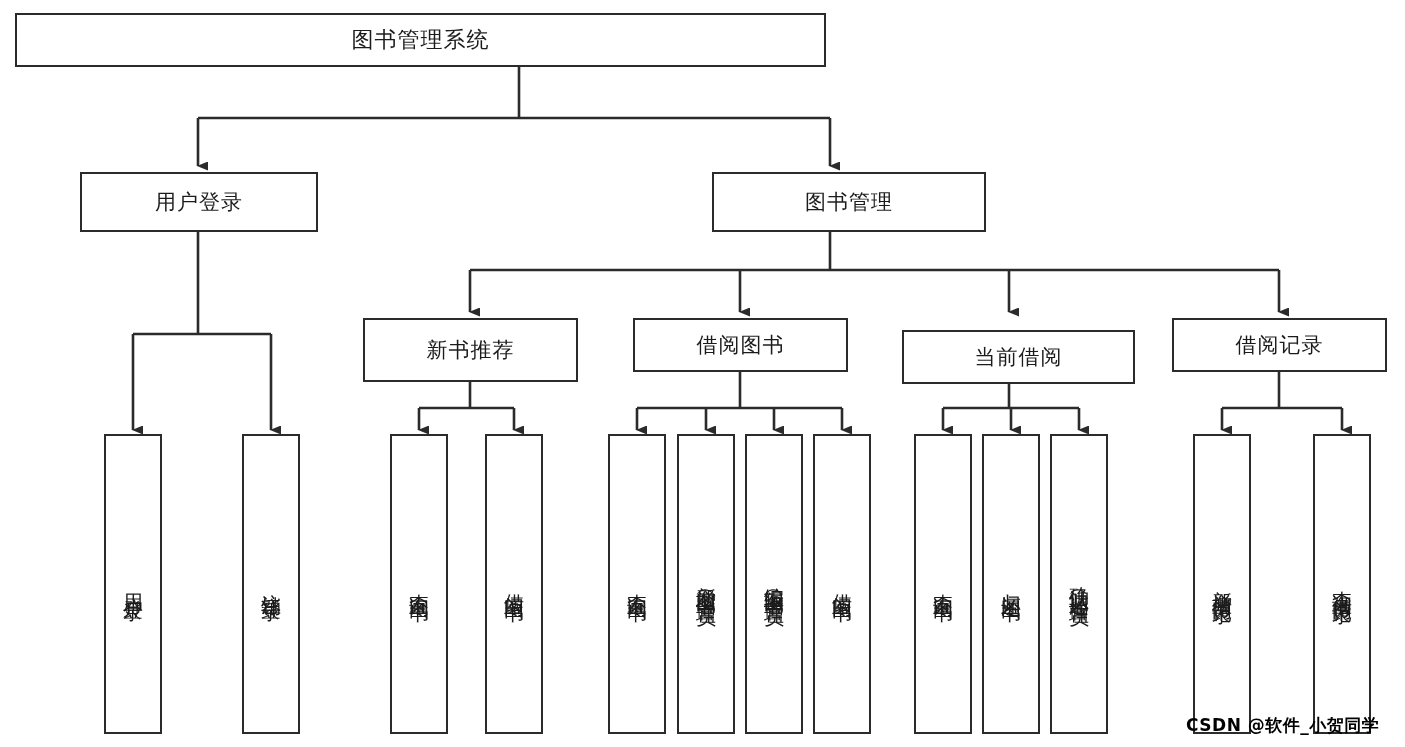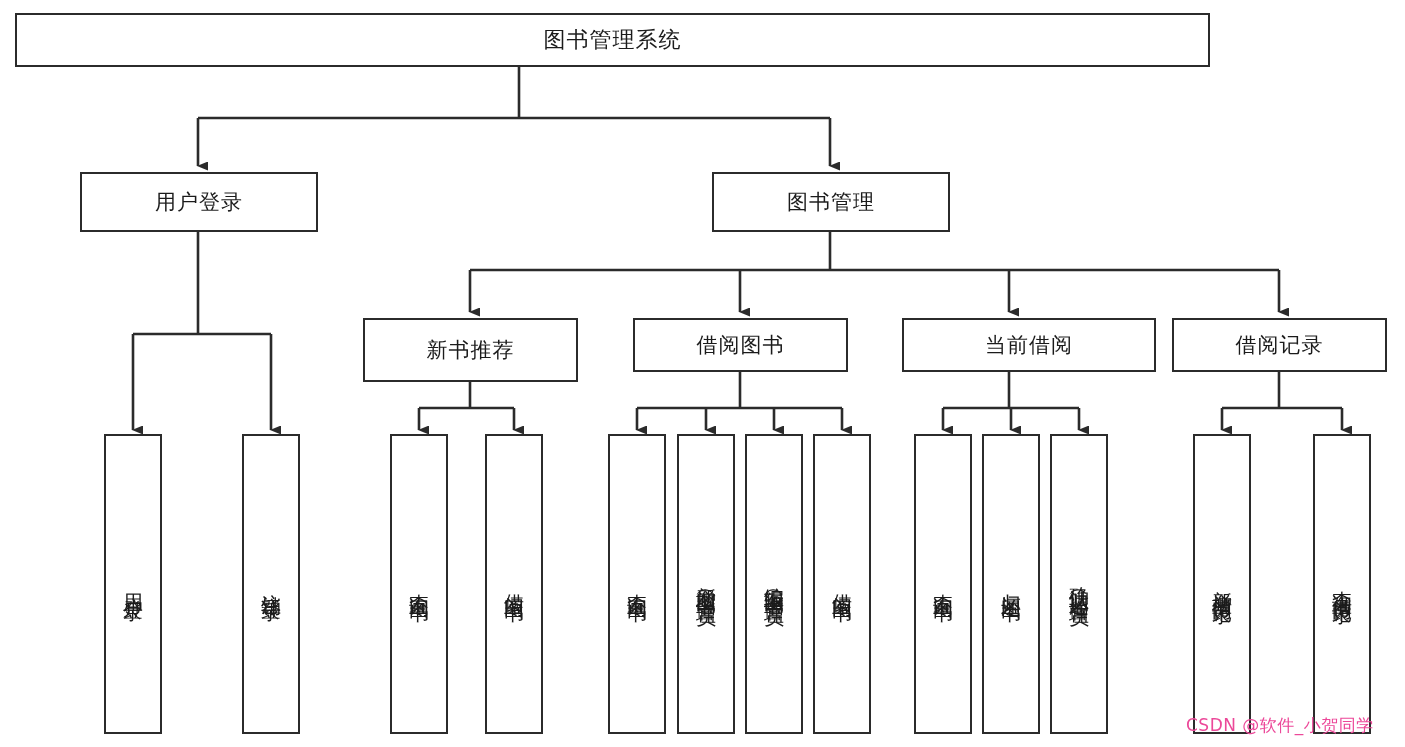--- a/index.html
+++ b/index.html
@@ -56,25 +56,26 @@
     letter-spacing:3px;
     max-height:100%;
   }
 
   
   #watermark{
     position:absolute;
     left:1186px;
     top:714px;
     font-size:17px;
-    color:#ec4899;
+    color:#000000;
     letter-spacing:0.5px;
     white-space:nowrap;
     z-index:5;
     font-family:"DejaVu Sans","Liberation Sans",sans-serif;
+    font-weight:bold;
   }
 </style>
 </head>
 <body>
 
 <div id="diagram-root">
 
   <svg id="connectors" viewBox="0 0 1405 747" xmlns="http://www.w3.org/2000/svg">
     <defs>
       <marker id="arrowhead" markerWidth="9" markerHeight="11" refX="4.5" refY="10" orient="auto" markerUnits="userSpaceOnUse">
@@ -121,38 +122,38 @@
       <path d="M1011,408 L1011,430" marker-end="url(#arrowhead)"></path>
       <path d="M1079,408 L1079,430" marker-end="url(#arrowhead)"></path>
 
       <path d="M1279,372 L1279,408"></path>
       <path d="M1222,408 L1342,408"></path>
       <path d="M1222,408 L1222,430" marker-end="url(#arrowhead)"></path>
       <path d="M1342,408 L1342,430" marker-end="url(#arrowhead)"></path>
     </g>
   </svg>
 
-  <div class="node horiz" id="node-root" style="left:15px;top:13px;width:1195px;height:54px;">
+  <div class="node horiz" id="node-root" style="left:15px;top:13px;width:811px;height:54px;">
     <span class="node-label">图书管理系统</span>
   </div>
 
   <div class="node horiz" style="left:80px;top:172px;width:238px;height:60px;">
     <span class="node-label">用户登录</span>
   </div>
-  <div class="node horiz" style="left:712px;top:172px;width:238px;height:60px;">
+  <div class="node horiz" style="left:712px;top:172px;width:274px;height:60px;">
     <span class="node-label">图书管理</span>
   </div>
 
   <div class="node horiz" style="left:363px;top:318px;width:215px;height:64px;">
     <span class="node-label">新书推荐</span>
   </div>
   <div class="node horiz" style="left:633px;top:318px;width:215px;height:54px;">
     <span class="node-label">借阅图书</span>
   </div>
-  <div class="node horiz" style="left:902px;top:318px;width:254px;height:54px;">
+  <div class="node horiz" style="left:902px;top:330px;width:233px;height:54px;">
     <span class="node-label">当前借阅</span>
   </div>
   <div class="node horiz" style="left:1172px;top:318px;width:215px;height:54px;">
     <span class="node-label">借阅记录</span>
   </div>
 
   <div class="node vert" style="left:104px;top:434px;width:58px;height:300px;">
     <span class="node-label">用户登录</span>
   </div>
   <div class="node vert" style="left:242px;top:434px;width:58px;height:300px;">

